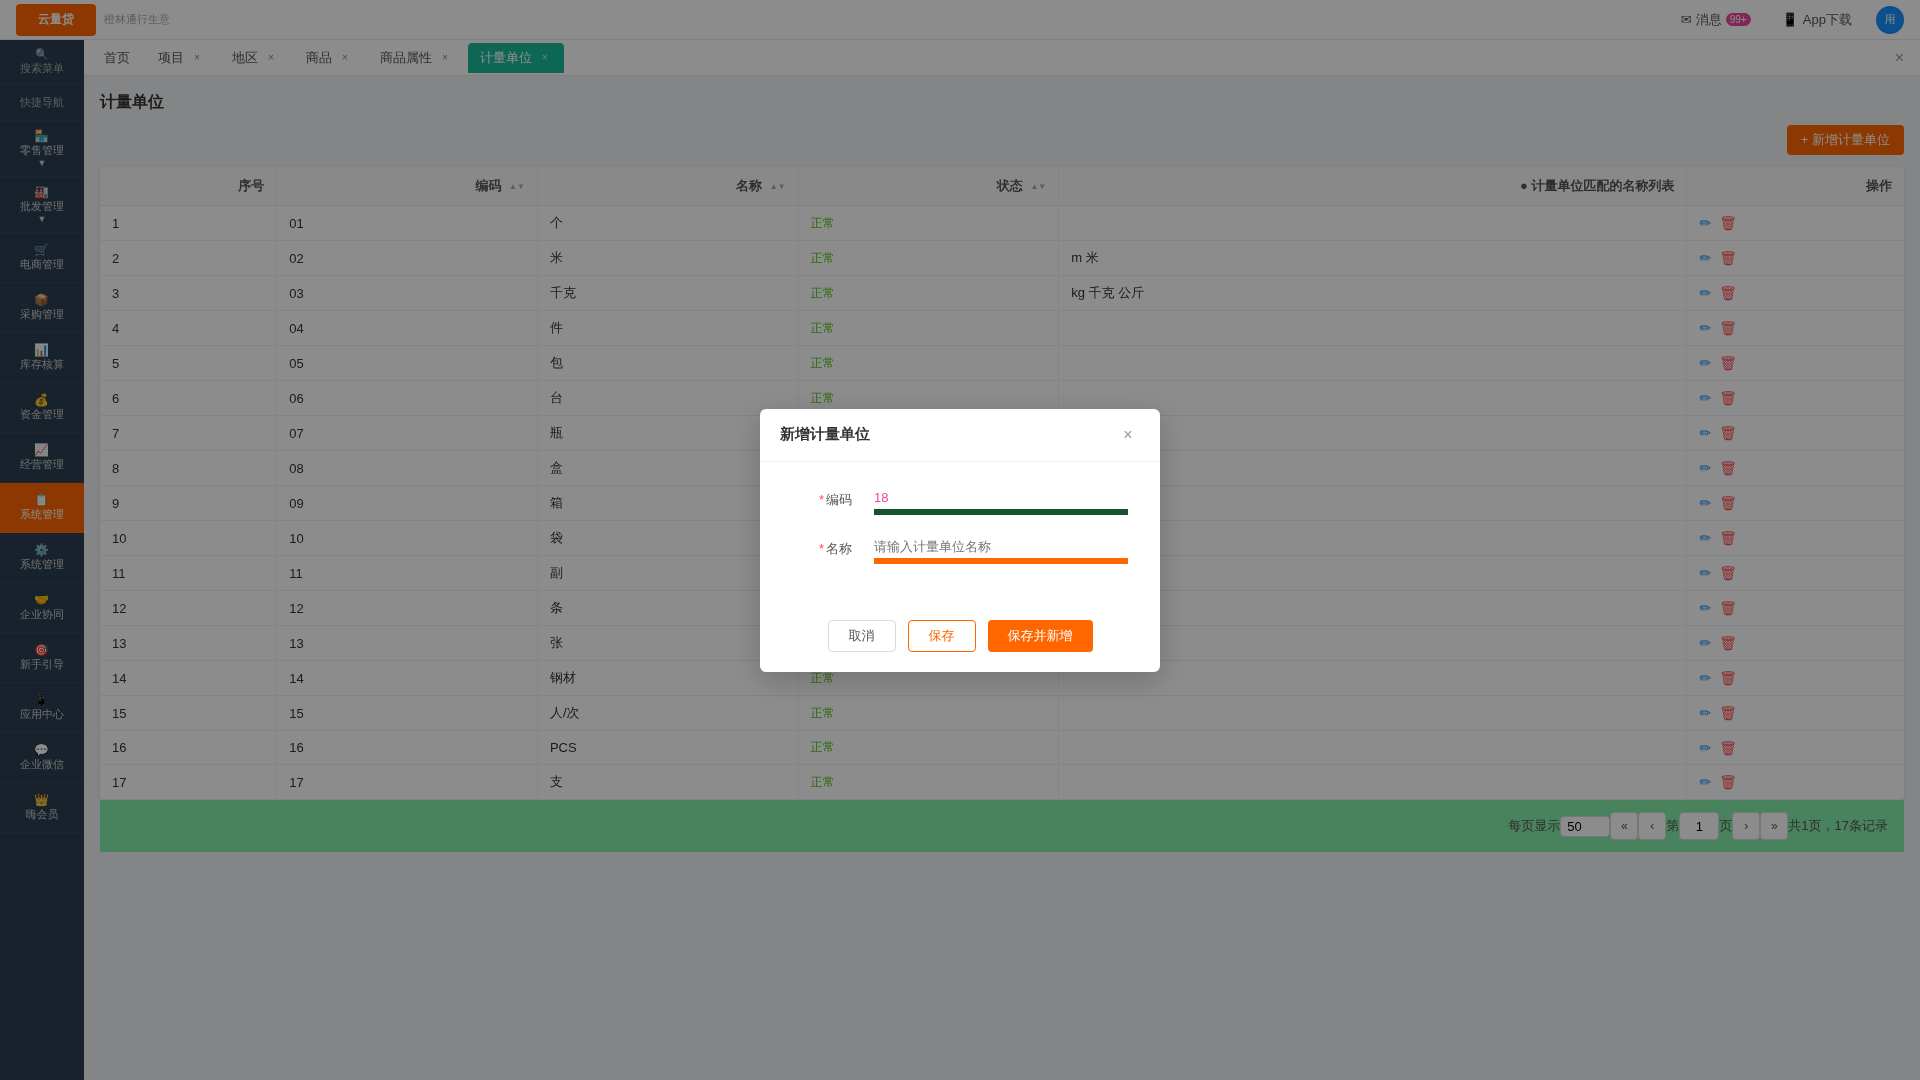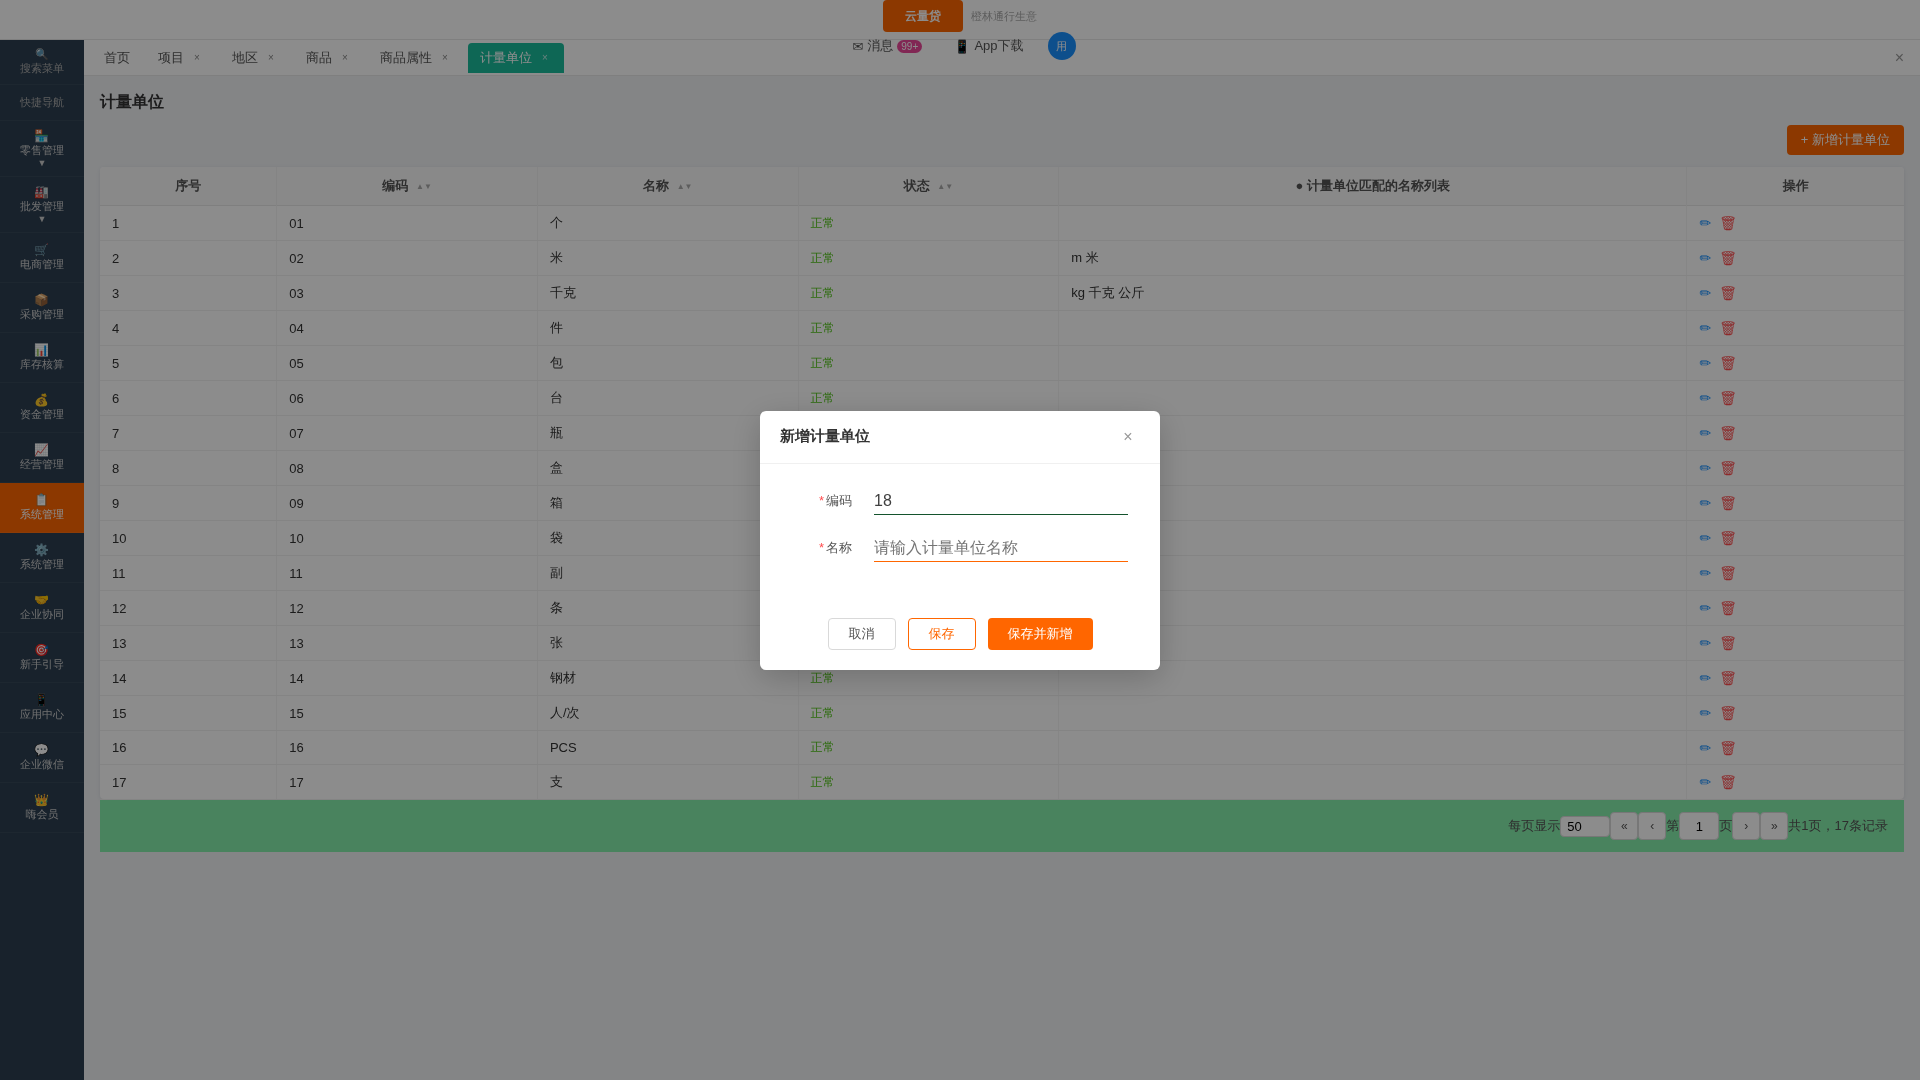--- a/index.html
+++ b/index.html
@@ -9,21 +9,20 @@
     .top-header {
       height: 40px;
       background: #fff;
       display: flex;
       align-items: center;
       justify-content: space-between;
       padding: 0 16px;
       border-bottom: 1px solid #e8e8e8;
       position: relative;
       z-index: 10;
-      flex-direction: column;
     }
     .logo-area {
       display: flex;
       align-items: center;
       gap: 8px;
     }
     .logo-box {
       width: 80px;
       height: 32px;
       background: #ff6600;
@@ -206,21 +205,21 @@
       border-radius: 4px;
       overflow: hidden;
       box-shadow: 0 1px 4px rgba(0,0,0,0.08);
     }
     .data-table thead tr {
       background: #fafafa;
       border-bottom: 1px solid #e8e8e8;
     }
     .data-table th {
       padding: 10px 12px;
-      text-align: center;
+      text-align: right;
       font-weight: 600;
       font-size: 13px;
       color: #555;
       border-right: 1px solid #f0f0f0;
     }
     .data-table th:last-child { border-right: none; }
     .data-table td {
       padding: 8px 12px;
       font-size: 13px;
       border-bottom: 1px solid #f0f0f0;
@@ -355,25 +354,25 @@
       color: #555;
       flex-shrink: 0;
     }
     .form-label .required {
       color: #ff4d4f;
       margin-right: 2px;
     }
     .form-input {
       flex: 1;
       border: none;
-      border-bottom: 1px solid #14532d;
+      border-bottom: 6px solid #14532d;
       padding: 4px 0;
-      font-size: 16px;
+      font-size: 13px;
       outline: none;
-      color: #404040;
+      color: #ec4899;
     }
     .form-input.active {
       border-bottom-color: #ff6600;
     }
     .modal-footer {
       padding: 12px 24px 20px;
       display: flex;
       justify-content: center;
       gap: 12px;
     }

